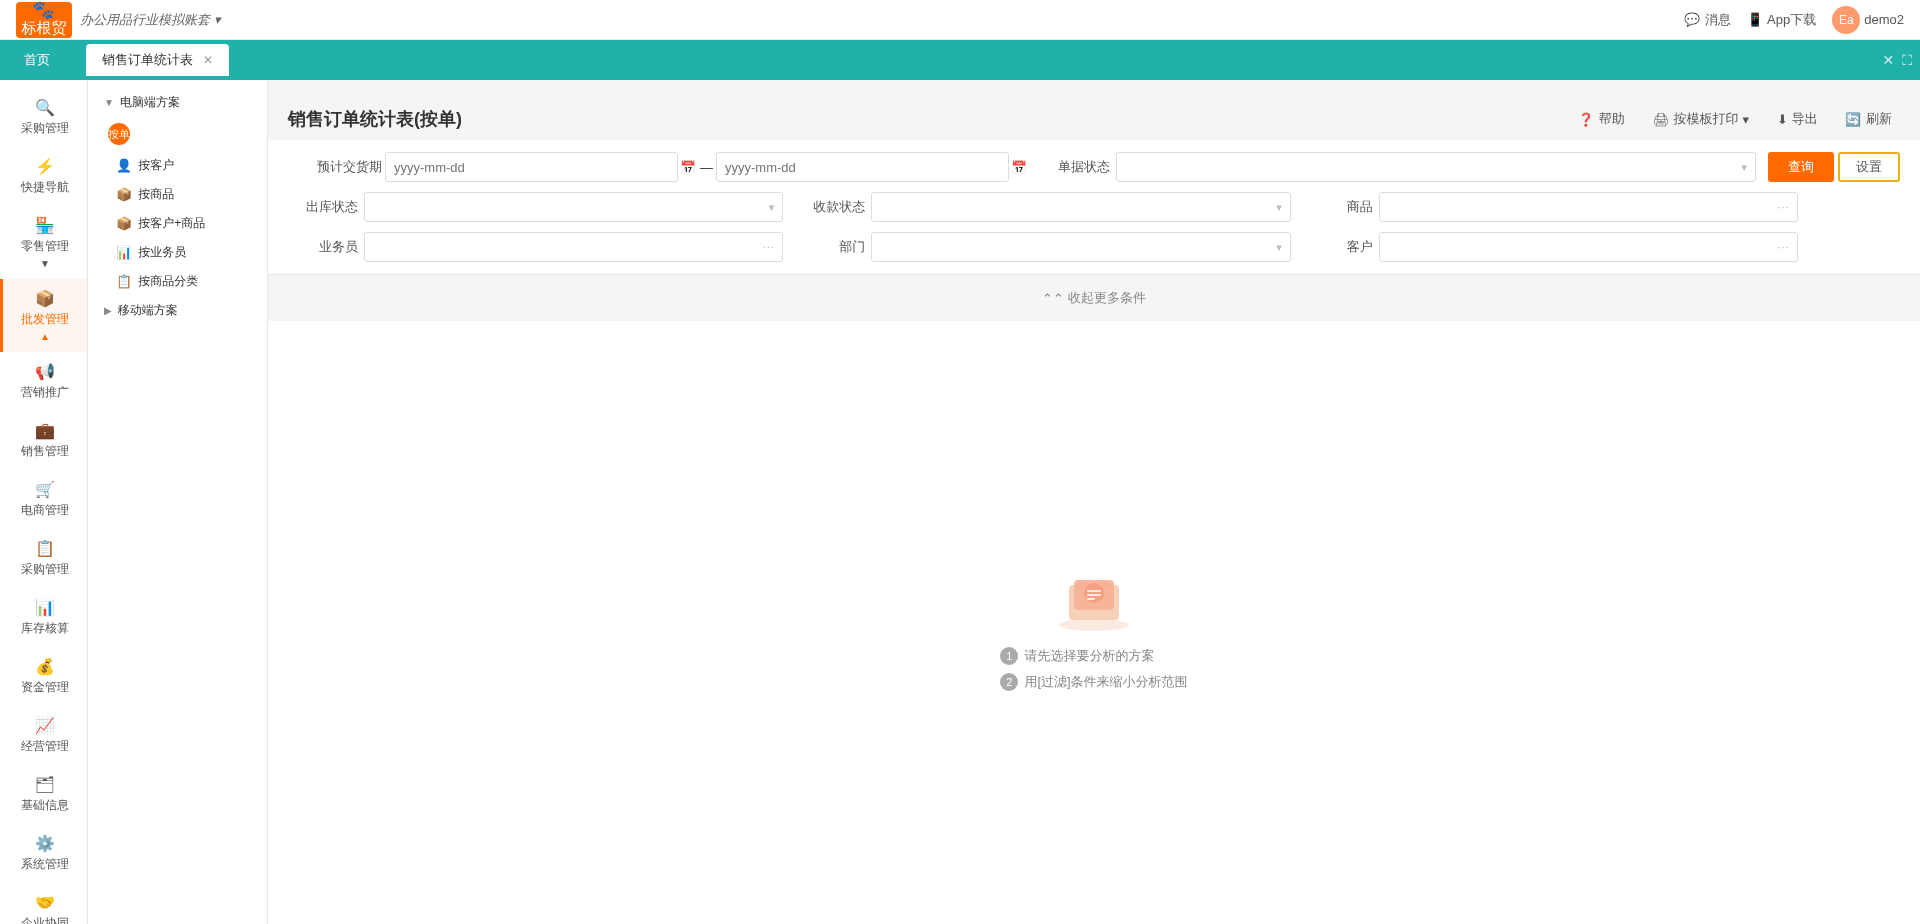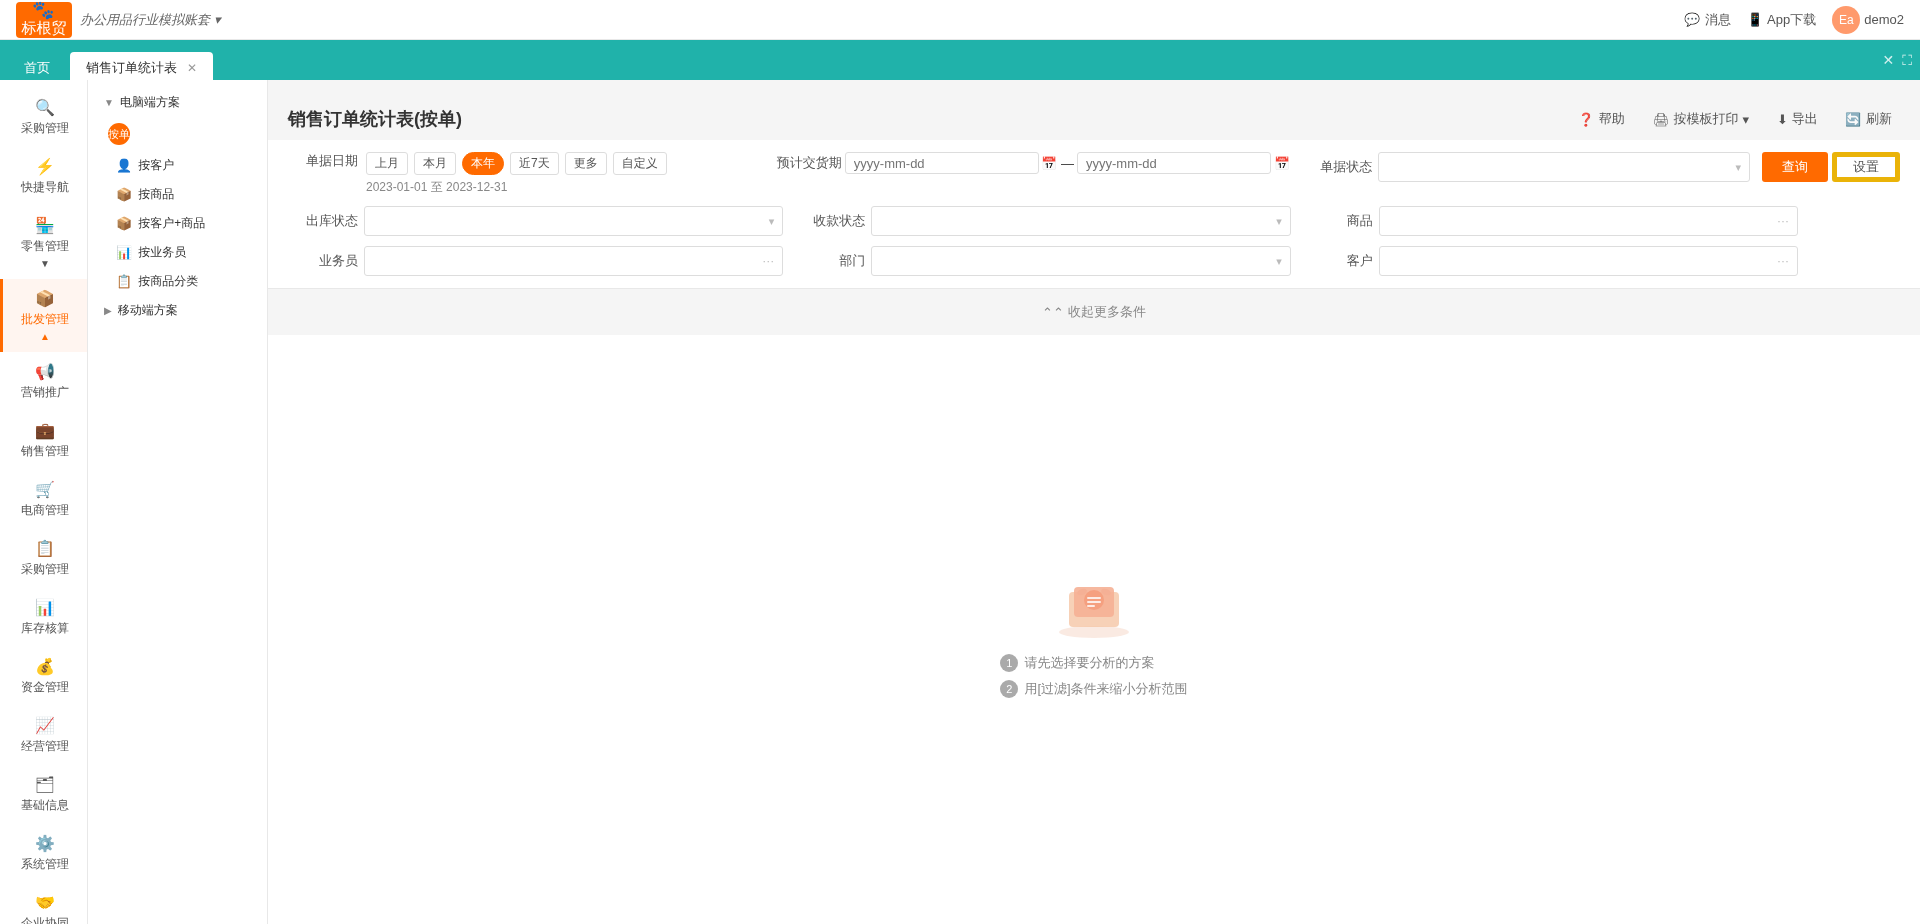--- a/index.html
+++ b/index.html
@@ -10,21 +10,21 @@
     .topbar-left { display: flex; align-items: center; gap: 8px; }
     .logo-box { width: 56px; height: 36px; background: #ff6a00; border-radius: 4px; display: flex; flex-direction: column; align-items: center; justify-content: center; }
     .logo-icon { color: #fff; font-size: 18px; line-height: 1; }
     .logo-text { color: #fff; font-size: 15px; }
     .app-selector { display: flex; align-items: center; gap: 4px; color: #666; font-size: 13px; cursor: pointer; font-style: italic; }
     .topbar-right { display: flex; align-items: center; gap: 16px; color: #555; font-size: 13px; }
     .topbar-right-item { display: flex; align-items: center; gap: 4px; cursor: pointer; }
     .avatar { width: 28px; height: 28px; border-radius: 50%; background: #ff9a6c; display: flex; align-items: center; justify-content: center; color: #fff; font-size: 12px; }
 
     
-    .tabbar { height: 40px; background: #20b2aa; display: flex; padding: 12px 8px; gap: 4px; flex-shrink: 0; }
+    .tabbar { height: 40px; background: #20b2aa; display: flex; align-items: center; padding: 12px 8px; gap: 20px; flex-shrink: 0; }
     .tab { height: 32px; padding: 0 16px; display: flex; align-items: center; gap: 6px; border-radius: 4px 4px 0 0; font-size: 13px; cursor: pointer; color: rgba(255,255,255,0.8); }
     .tab.active { background: #fff; color: #333; border-radius: 4px 4px 0 0; }
     .tab-home { background: transparent; color: #fff; font-size: 13px; }
     .tab-close { color: #999; font-size: 12px; margin-left: 4px; cursor: pointer; }
     .tabbar-right { margin-left: auto; display: flex; align-items: center; gap: 8px; }
     .window-btn { color: #fff; font-size: 14px; cursor: pointer; opacity: 0.8; }
 
     
     .main-layout { display: flex; flex: 1; overflow: hidden; }
 
@@ -62,31 +62,31 @@
 
     
     .filter-area { background: #fff; padding: 12px 20px; border-bottom: 1px solid #e8e8e8; flex-shrink: 0; }
     .filter-row { display: flex; align-items: center; gap: 12px; margin-bottom: 10px; }
     .filter-row:last-child { margin-bottom: 0; }
     .filter-label { width: 70px; color: #555; font-size: 13px; text-align: right; flex-shrink: 0; }
     .date-filter { display: flex; align-items: center; gap: 6px; }
     .date-btn { padding: 2px 8px; font-size: 12px; border: 1px solid #ddd; border-radius: 3px; cursor: pointer; color: #555; background: #fff; }
     .date-btn.active { background: #ff6a00; color: #fff; border-color: #ff6a00; border-radius: 12px; }
     .date-range { font-size: 12px; color: #888; }
-    .filter-input { height: 22px; border: 1px solid #ddd; border-radius: 3px; padding: 0 8px; font-size: 13px; color: #333; background: #fff; flex: 1; min-width: 0; }
+    .filter-input { height: 30px; border: 1px solid #ddd; border-radius: 3px; padding: 0 8px; font-size: 13px; color: #333; background: #fff; flex: 1; min-width: 0; }
     .field-box { flex: 1; height: 30px; border: 1px solid #ddd; border-radius: 3px; padding: 0 8px; display: flex; align-items: center; justify-content: space-between; cursor: pointer; font-size: 13px; color: #333; background: #fff; }
     .field-box .more-icon { color: #bbb; font-size: 12px; }
     .chevron-icon { color: #bbb; font-size: 11px; }
 
     .collapse-btn { display: flex; align-items: center; justify-content: center; gap: 4px; color: #888; font-size: 13px; cursor: pointer; padding: 6px; }
     .collapse-area { background: #f5f5f5; padding: 8px 20px; display: flex; justify-content: center; flex-shrink: 0; }
 
     
     .query-btn { background: #ff6a00; color: #fff; border: none; border-radius: 3px; padding: 0 20px; height: 30px; font-size: 13px; cursor: pointer; }
-    .setting-btn { background: #fff; color: #555; border: 5px solid #eab308; border-radius: 3px; padding: 0 16px; height: 30px; font-size: 13px; cursor: pointer; }
+    .setting-btn { background: #fff; color: #555; border: 2px solid #eab308; border-radius: 3px; padding: 0 16px; height: 30px; font-size: 13px; cursor: pointer; }
     .btn-column { display: flex; flex-direction: row; gap: 4px; flex-shrink: 0; }
 
     
     .empty-state { flex: 1; display: flex; flex-direction: column; align-items: center; justify-content: center; gap: 12px; background: #fff; }
     .empty-img { width: 100px; height: 80px; }
     .empty-hint { display: flex; flex-direction: column; gap: 8px; }
     .hint-item { display: flex; align-items: center; gap: 6px; color: #888; font-size: 13px; }
     .hint-num { width: 18px; height: 18px; border-radius: 50%; background: #ddd; display: flex; align-items: center; justify-content: center; font-size: 11px; color: #fff; flex-shrink: 0; }
   </style>
 </head>
@@ -258,34 +258,20 @@
           <div class="page-action-btn">
             <span>🔄</span>
             <span>刷新</span>
           </div>
         </div>
       </div>
 
       <div class="filter-area">
 
         <div class="filter-row" style="align-items:flex-start;">
-          <div style="display:flex; align-items:flex-start; flex:1; gap:8px;">
-            <span class="filter-label">单据日期</span>
-            <div style="display:flex; flex-direction:column; gap:4px;">
-              <div class="date-filter">
-                <button class="date-btn">上月</button>
-                <button class="date-btn">本月</button>
-                <button class="date-btn active">本年</button>
-                <button class="date-btn">近7天</button>
-                <button class="date-btn">更多</button>
-                <button class="date-btn">自定义</button>
-              </div>
-              <span class="date-range">2023-01-01 至 2023-12-31</span>
-            </div>
-          </div>
 
           <div style="display:flex; align-items:center; flex:1; gap:3px;margin-left:24px;">
             <span class="filter-label">预计交货期</span>
             <input type="text" class="filter-input" style="flex: 1 1 0%;" placeholder="yyyy-mm-dd">
             <span style="color:#bbb;">📅</span>
             <span>—</span>
             <input type="text" class="filter-input" style="flex: 1 1 0%;" placeholder="yyyy-mm-dd">
             <span style="color:#bbb;">📅</span>
           </div>
 

